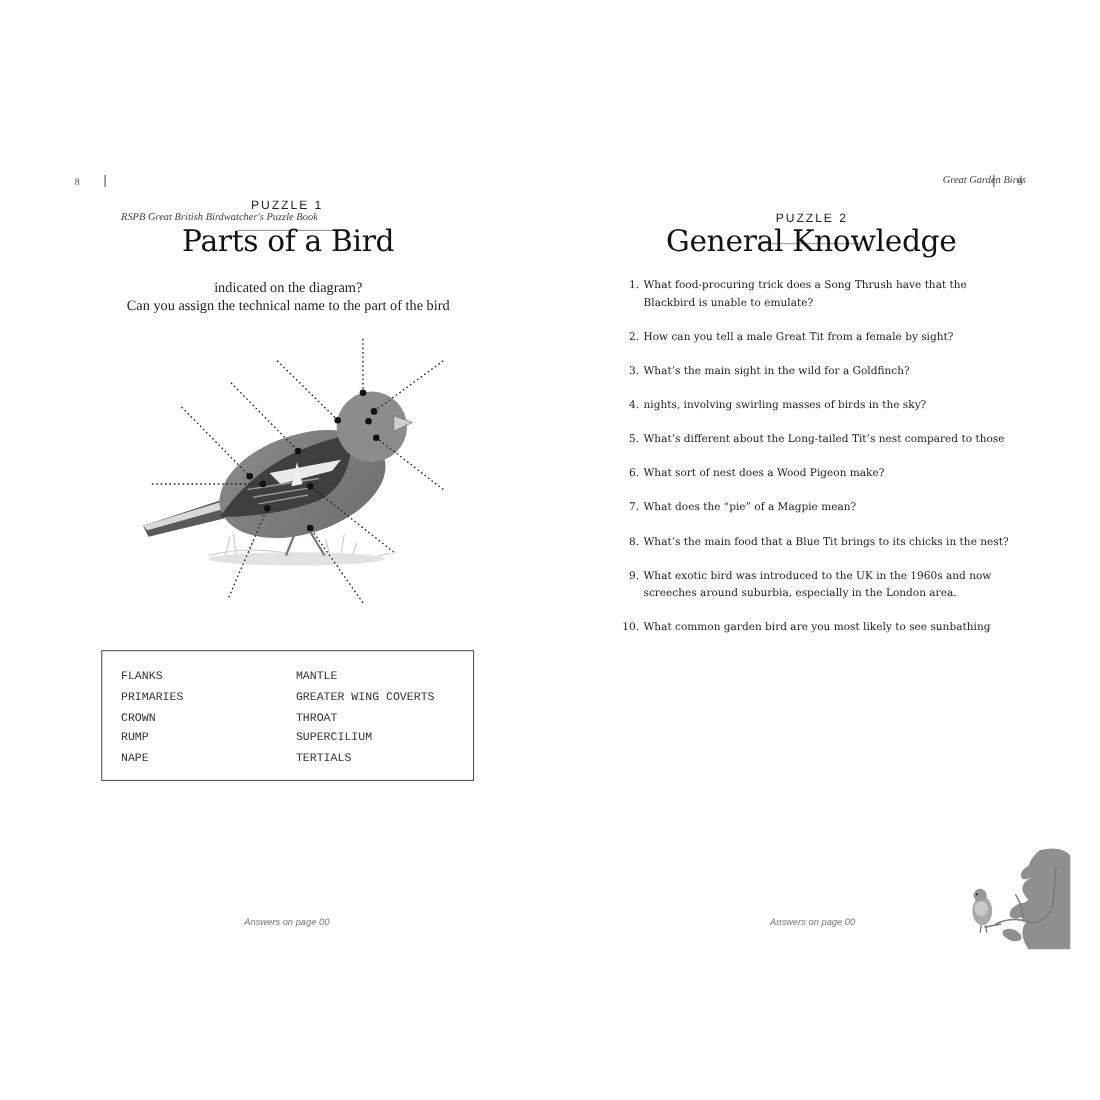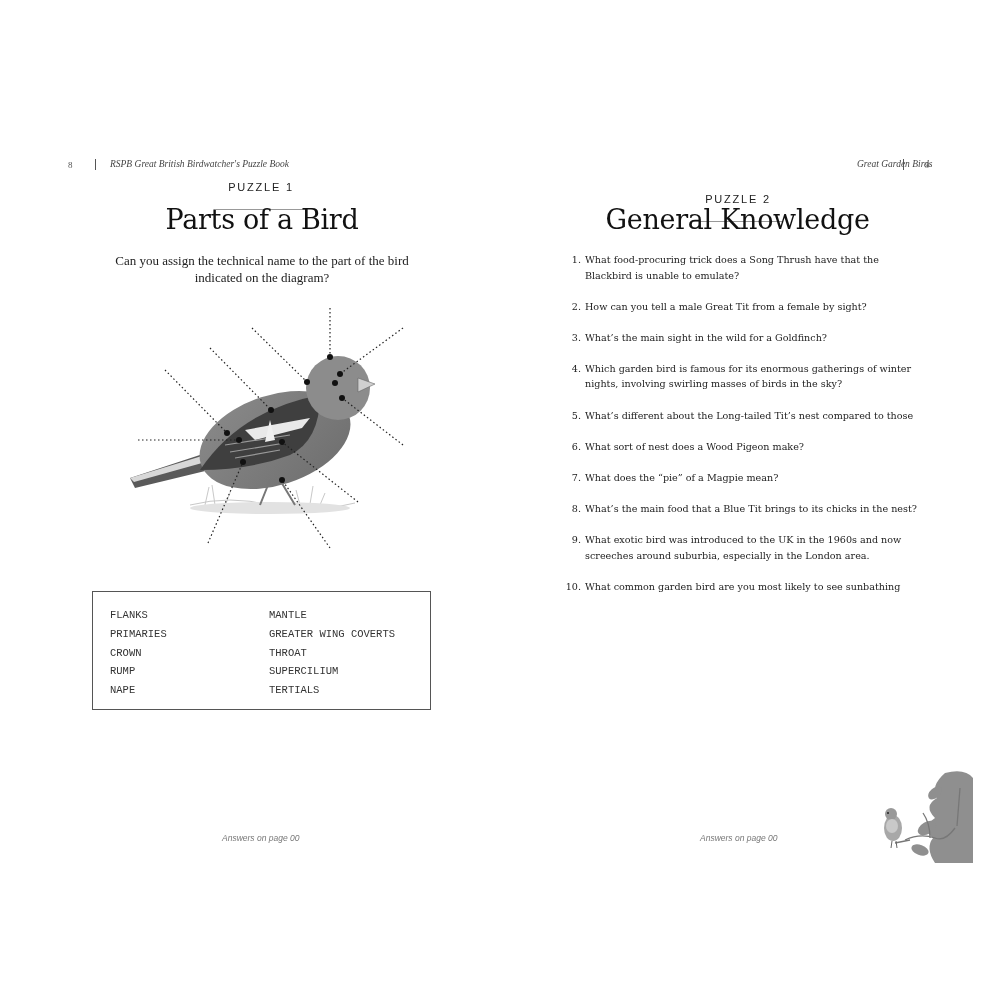--- a/index.html
+++ b/index.html
@@ -17,27 +17,27 @@
   .qlist { left:565px; top:252px; width:360px; font-family:"DejaVu Serif", serif; font-size:9.6px; color:#222; line-height:15.6px; }
   .q { position:relative; padding-left:20px; margin-bottom:15.5px; }
   .q .num { position:absolute; left:0; width:16px; text-align:right; }
   .footer { font-family:"Liberation Sans", sans-serif; font-style:italic; font-size:8.5px; color:#777; top:833px; }
 </style>
 </head>
 <body>
 
 <div class="abs folio" style="left:68px;">8</div>
 <div class="abs sep" style="left:95px;"></div>
-<div class="abs running" style="left:110px;">RSPB Great British Birdwatcher's Puzzle Book</div>
+<div class="abs running" style="left:110px;margin-top:34px;">RSPB Great British Birdwatcher's Puzzle Book</div>
 
 <div class="abs puzzle-label" style="left:216px;">PUZZLE 1</div>
 <div class="abs title" style="left:92px; width:340px;">Parts of a Bird</div>
 <div class="abs intro" style="left:92px; width:340px; top:252px;">
+  <div>indicated on the diagram?</div>
   <div>Can you assign the technical name to the part of the bird</div>
-  <div>indicated on the diagram?</div>
 </div>
 
 <svg class="abs" style="left:120px; top:300px;" width="300" height="260" viewBox="0 0 300 260">
   <defs>
     <linearGradient id="bodyG" x1="0" y1="0" x2="1" y2="1">
       <stop offset="0" stop-color="#8a8a8a"></stop>
       <stop offset="1" stop-color="#6e6e6e"></stop>
     </linearGradient>
   </defs>
 
@@ -124,21 +124,20 @@
   <div class="q">
       <span class="num">2.</span>
       <div>How can you tell a male Great Tit from a female by sight?</div>
     </div>
   <div class="q">
       <span class="num">3.</span>
       <div>What’s the main sight in the wild for a Goldfinch?</div>
     </div>
   <div class="q">
       <span class="num">4.</span>
-      <div>Which garden bird is famous for its enormous gatherings of winter</div>
       <div>nights, involving swirling masses of birds in the sky?</div>
     </div>
   <div class="q">
       <span class="num">5.</span>
       <div>What’s different about the Long-tailed Tit’s nest compared to those</div>
     </div>
   <div class="q">
       <span class="num">6.</span>
       <div>What sort of nest does a Wood Pigeon make?</div>
     </div>

